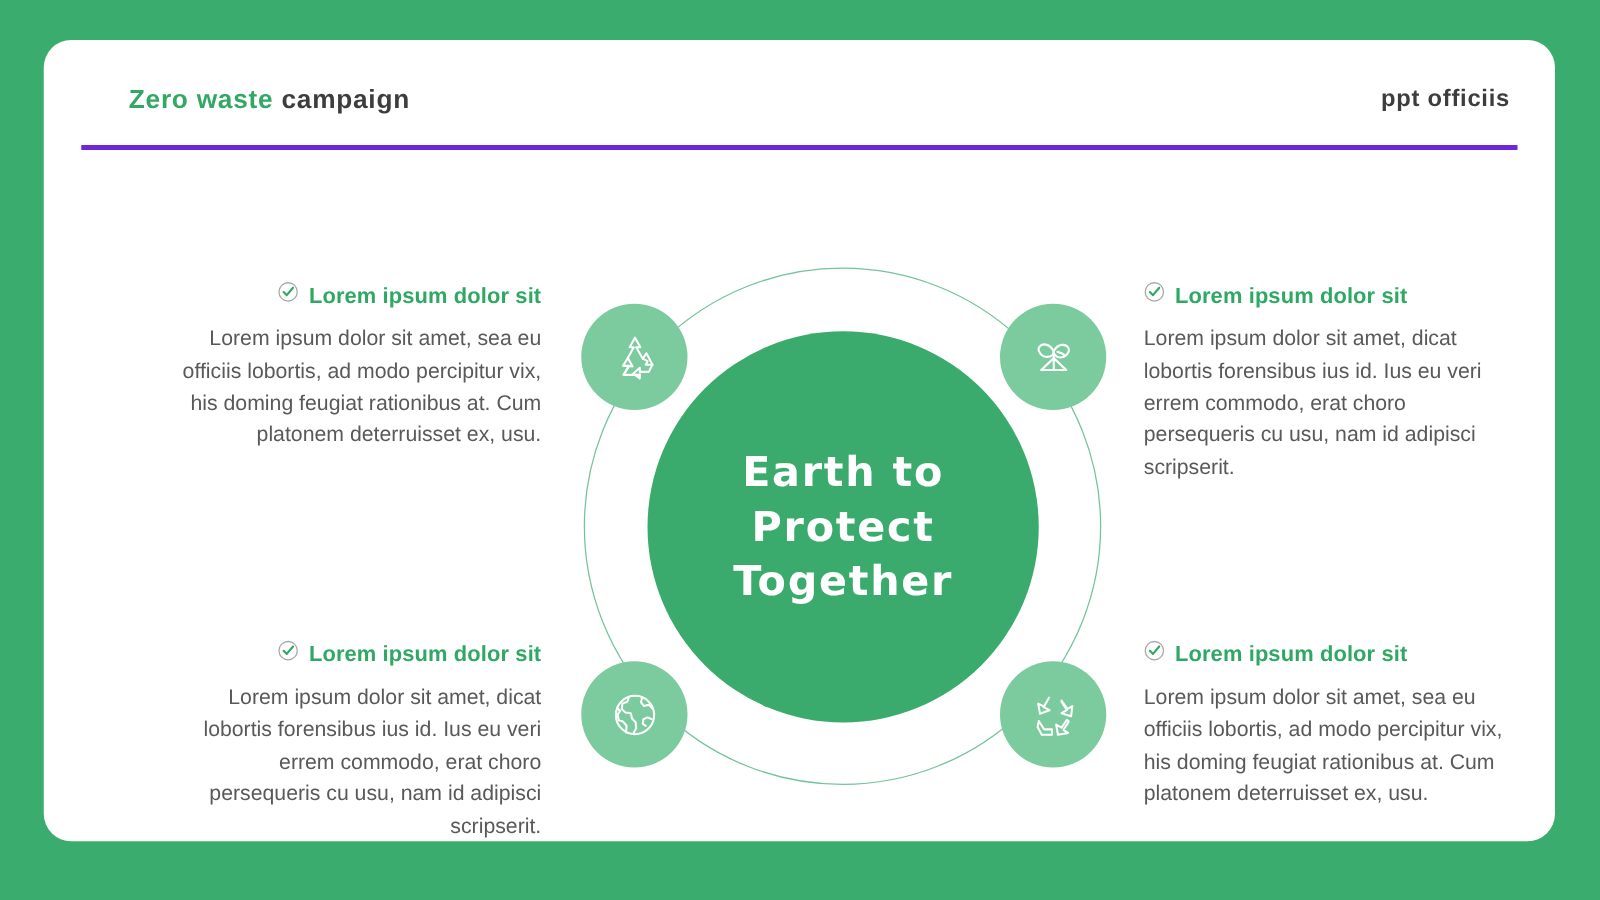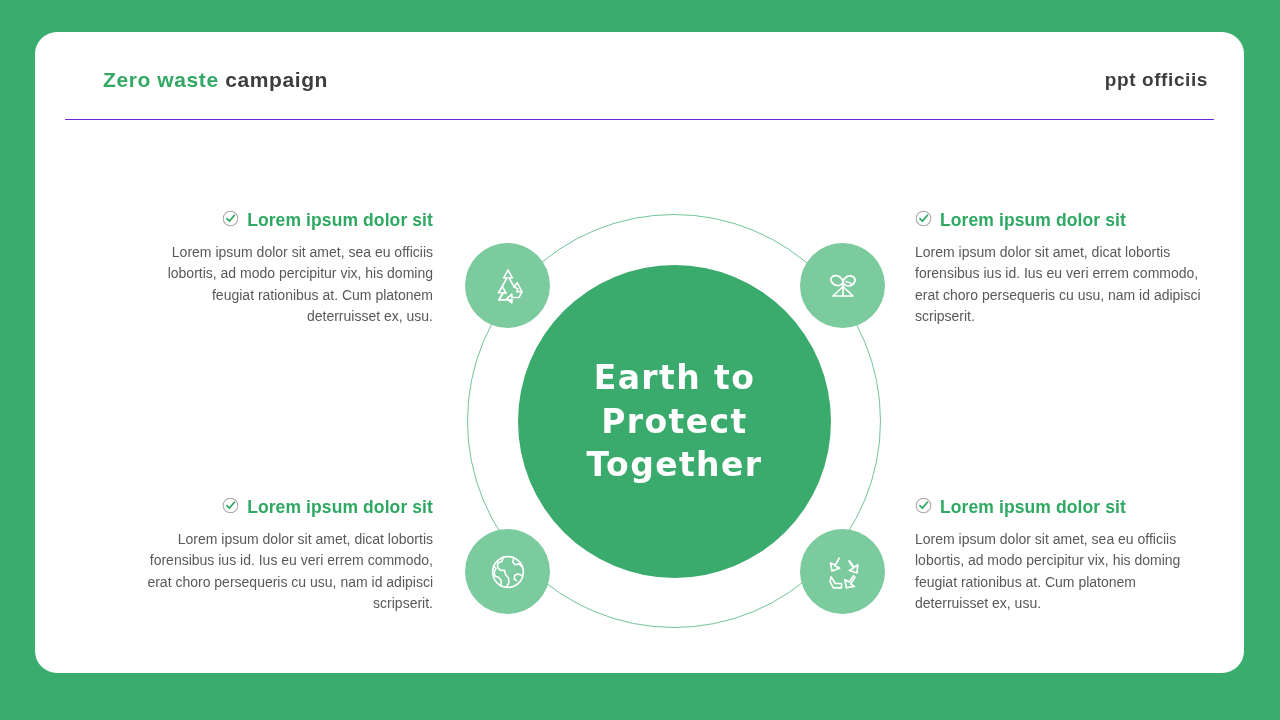--- a/index.html
+++ b/index.html
@@ -26,21 +26,21 @@
     border-radius: 22px;
   }
 
   
   #header {
     position: absolute;
     left: 30px;
     top: 24px;
     width: 1149px;
     height: 64px;
-    border-bottom: 1px solid #6d28d9;
+    border-bottom: 4px solid #6d28d9;
   }
 
   .header-title {
     position: absolute;
     left: 38px;
     top: 12px;
     font-size: 21px;
     font-weight: bold;
     letter-spacing: 0.6px;
     white-space: nowrap;
@@ -121,30 +121,31 @@
 
   
   .text-block { position: absolute; width: 290px; }
 
   .tb-heading {
     display: flex;
     align-items: center;
     gap: 8px;
     margin-bottom: 11px;
     white-space: nowrap;
+    margin-top: 15px;
   }
   .tb-heading .title {
     color: #2fa863;
     font-size: 17.5px;
     font-weight: bold;
     letter-spacing: 0.1px;
   }
   .tb-body {
     color: #595959;
-    font-size: 14px;
+    font-size: 17px;
     line-height: 1.52;
   }
 
   .left .tb-heading  { justify-content: flex-end; }
   .left .tb-body     { text-align: right; }
   .right .tb-heading { justify-content: flex-start; }
   .right .tb-body    { text-align: left; }
 
   #block-tl { left: 108px; top: 178px; }
   #block-tr { left: 880px; top: 178px; }

